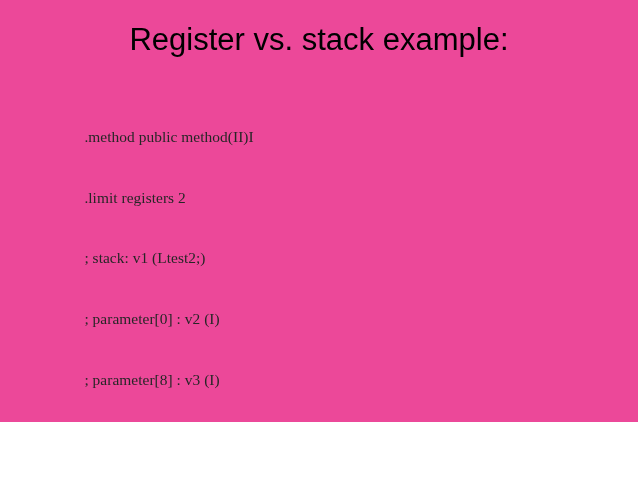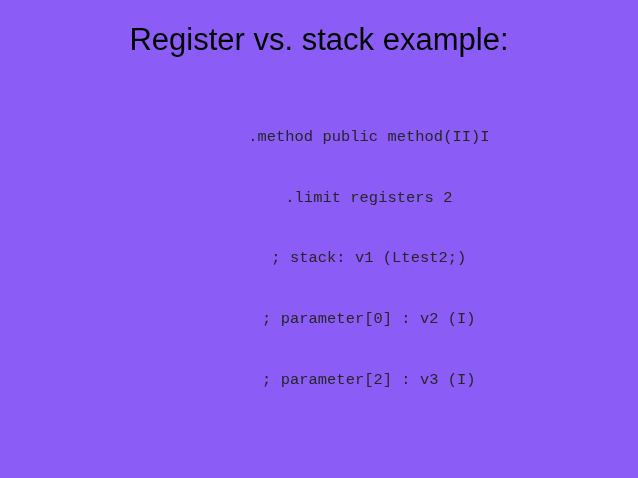--- a/index.html
+++ b/index.html
@@ -10,22 +10,22 @@
   body {
     width: 638px;
     height: 478px;
     overflow: hidden;
     font-family: "Liberation Sans", sans-serif;
     -webkit-font-smoothing: antialiased;
   }
   .slide {
     position: relative;
     width: 638px;
-    height: 478px;
-    background: #8b5cf6;
+    height: 422px;
+    background: #ec4899;
   }
 
   
   .title-block {
     position: absolute;
     left: 0;
     top: 22px;
     width: 638px;
     text-align: center;
   }
@@ -42,28 +42,27 @@
 
   
   .code-block {
     position: absolute;
     left: 61px;
     top: 107px;
     width: 560px;
   }
   .code-line {
     display: block;
-    font-family: Liberation Mono, monospace;
+    font-family: Liberation Serif, serif;
     font-size: 15.4px;
     line-height: 20.2px;
     color: #262626;
     white-space: pre;
     letter-spacing: 0.05px;
     min-height: 20.2px;
-    text-align: center;
   }
   .code-line.blank {
     color: transparent;
   }
   .code-line .comment {
     font-style: italic;
     color: #303030;
   }
 </style>
 </head>
@@ -82,21 +81,21 @@
     <span class="code-line">
       <span>.limit registers 2</span><span class="comment"></span>
     </span>
     <span class="code-line">
       <span>; stack: v1 (Ltest2;)</span><span class="comment"></span>
     </span>
     <span class="code-line">
       <span>; parameter[0] : v2 (I)</span><span class="comment"></span>
     </span>
     <span class="code-line">
-      <span>; parameter[2] : v3 (I)</span><span class="comment"></span>
+      <span>; parameter[8] : v3 (I)</span><span class="comment"></span>
     </span>
     <span class="code-line blank">
       <span></span>
     </span>
     <span class="code-line">
       
     </span>
 
   </div>
 

